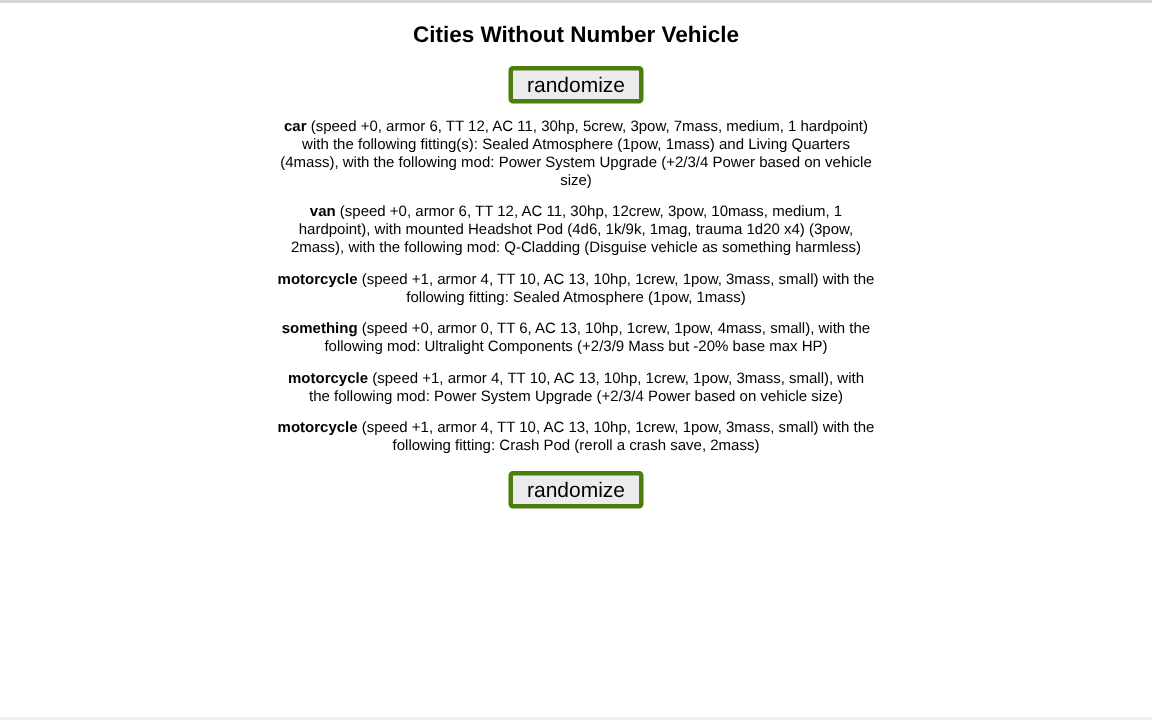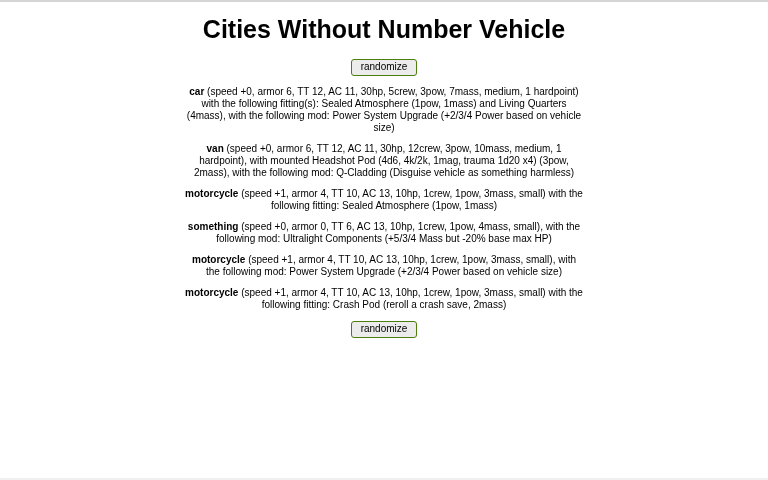--- a/index.html
+++ b/index.html
@@ -22,32 +22,32 @@
     bottom: 0;
     left: 0;
     width: 100%;
     height: 2px;
     background: #f0f0f0;
   }
   .page {
     text-align: center;
   }
   h1.page-title {
-    font-size: 25px;
+    font-size: 15px;
     font-weight: bold;
     margin: 13px 0 12px 0;
     letter-spacing: 0;
   }
   .btn {
     display: inline-block;
     font-family: "Liberation Sans", sans-serif;
-    font-size: 10px;
+    font-size: 14px;
     color: #000000;
     background: #ececec;
-    border: 1px solid #4d7c0f;
+    border: 3px solid #4d7c0f;
     border-radius: 3px;
     padding: 2px 9px 3px 9px;
     cursor: pointer;
     line-height: 1;
   }
   .vehicle-list {
     width: 400px;
     margin: 10px auto 0 auto;
     font-size: 10px;
     line-height: 12px;
@@ -71,25 +71,25 @@
   <h1 class="page-title">Cities Without Number Vehicle</h1>
 
   <div class="top-button-row">
     <button class="btn">randomize</button>
   </div>
 
   <div class="vehicle-list">
 
     <p><b class="vehicle-name">car</b><span> (speed +0, armor 6, TT 12, AC 11, 30hp, 5crew, 3pow, 7mass, medium, 1 hardpoint) with the following fitting(s): Sealed Atmosphere (1pow, 1mass) and Living Quarters (4mass), with the following mod: Power System Upgrade (+2/3/4 Power based on vehicle size)</span></p>
 
-    <p><b class="vehicle-name">van</b><span> (speed +0, armor 6, TT 12, AC 11, 30hp, 12crew, 3pow, 10mass, medium, 1 hardpoint), with mounted Headshot Pod (4d6, 4k/2k, 1mag, trauma 1d20 x4) (3pow, 2mass), with the following mod: Q-Cladding (Disguise vehicle as something harmless)</span></p>
+    <p><b class="vehicle-name">van</b><span> (speed +0, armor 6, TT 12, AC 11, 30hp, 12crew, 3pow, 10mass, medium, 1 hardpoint), with mounted Headshot Pod (4d6, 1k/9k, 1mag, trauma 1d20 x4) (3pow, 2mass), with the following mod: Q-Cladding (Disguise vehicle as something harmless)</span></p>
 
     <p><b class="vehicle-name">motorcycle</b><span> (speed +1, armor 4, TT 10, AC 13, 10hp, 1crew, 1pow, 3mass, small) with the following fitting: Sealed Atmosphere (1pow, 1mass)</span></p>
 
-    <p><b class="vehicle-name">something</b><span> (speed +0, armor 0, TT 6, AC 13, 10hp, 1crew, 1pow, 4mass, small), with the following mod: Ultralight Components (+5/3/4 Mass but -20% base max HP)</span></p>
+    <p><b class="vehicle-name">something</b><span> (speed +0, armor 0, TT 6, AC 13, 10hp, 1crew, 1pow, 4mass, small), with the following mod: Ultralight Components (+2/3/9 Mass but -20% base max HP)</span></p>
 
     <p><b class="vehicle-name">motorcycle</b><span> (speed +1, armor 4, TT 10, AC 13, 10hp, 1crew, 1pow, 3mass, small), with the following mod: Power System Upgrade (+2/3/4 Power based on vehicle size)</span></p>
 
     <p><b class="vehicle-name">motorcycle</b><span> (speed +1, armor 4, TT 10, AC 13, 10hp, 1crew, 1pow, 3mass, small) with the following fitting: Crash Pod (reroll a crash save, 2mass)</span></p>
 
     <div class="bottom-button-row">
       <button class="btn">randomize</button>
     </div>
 
   </div>

